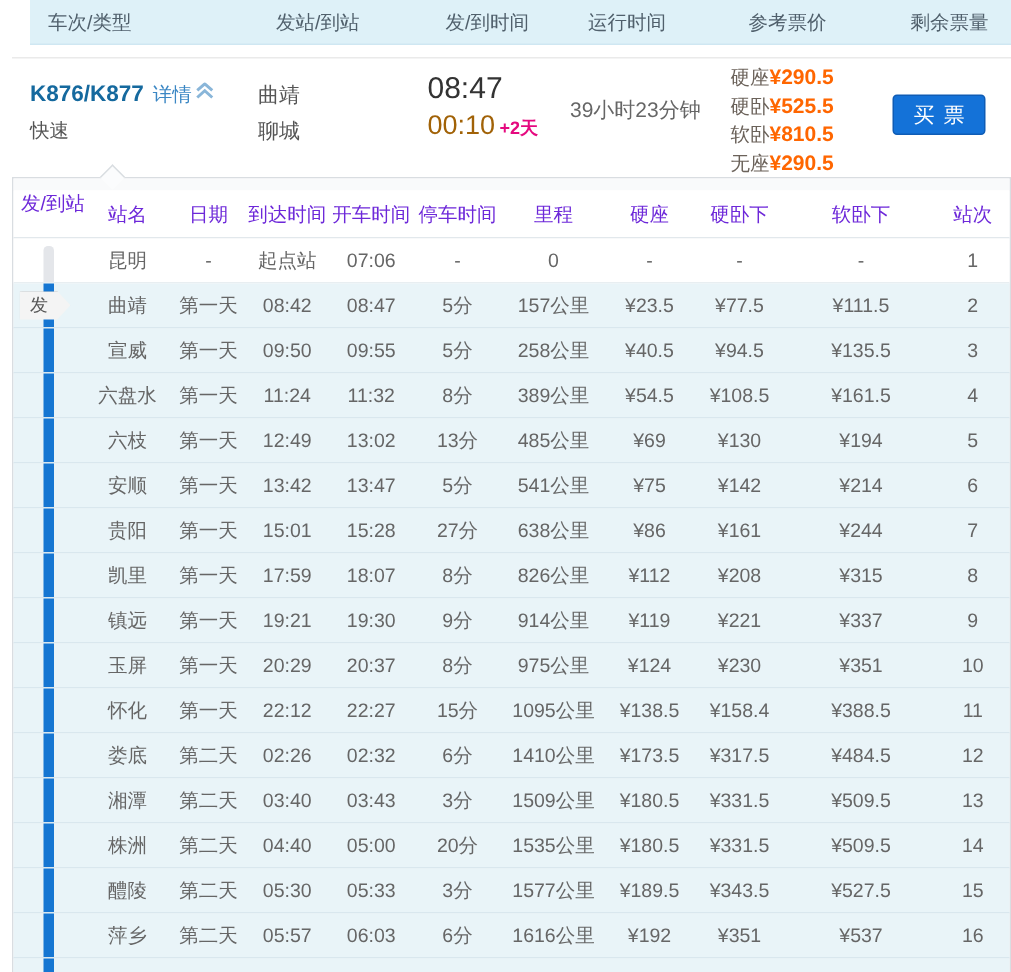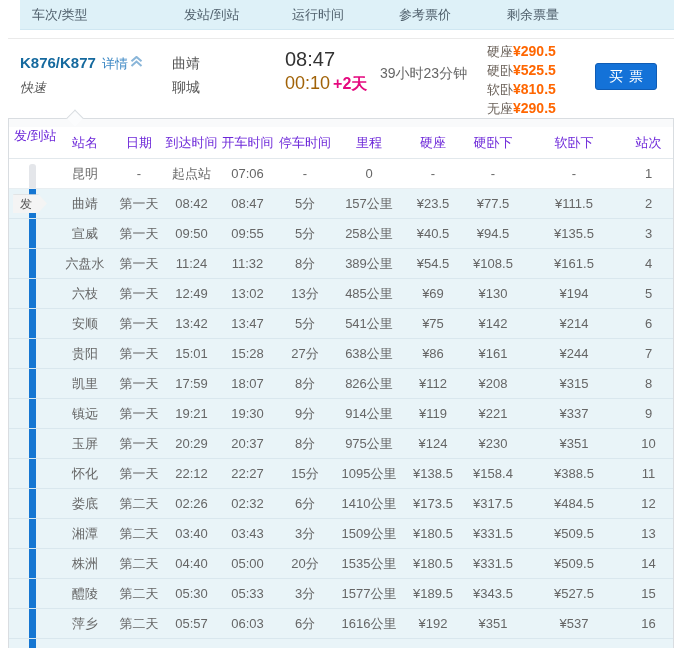--- a/index.html
+++ b/index.html
@@ -22,27 +22,27 @@
   .lh-c6 { flex:1; padding-left:2px; }
   
   .train-row {
     margin-left:8px; margin-top:8px; height:80px; border-top:1px solid #eaeaea;
     display:flex; align-items:flex-start; position:relative; background:#fff;justify-content:flex-end;
   }
   .tr-c1 { width:155px; padding-left:12px; margin-top:14px; }
   .train-no { color:#15699e; font-weight:bold; font-size:15px; }
   .detail-link { color:#3b87c4; font-size:13px; font-weight:normal; margin-left:6px; cursor:pointer; }
   .chevron-up { display:inline-block; vertical-align:1px; margin-left:2px; }
-  .train-type { color:#555; font-size:13px; margin-top:6px;font-style:italic; }
+  .train-type { color:#555; font-size:13px; margin-top:6px; }
   .tr-c2 { width:115px; padding-left:9px; margin-top:12px; font-size:14px; color:#555; line-height:24px; }
   .tr-c3 { width:100px; padding-left:7px; margin-top:9px; }
   .dep-time { font-size:20px; color:#333; }
   .arr-line { margin-top:2px; white-space:nowrap; }
   .arr-time { font-size:18px; color:#a16207; }
-  .day-note { font-size:16px; color:#e5097f; font-weight:bold; margin-left:3px; }
+  .day-note { font-size:12px; color:#e5097f; font-weight:bold; margin-left:3px; }
   .tr-c4 { width:107px; padding-left:2px; margin-top:26px; font-size:14px; color:#666; }
   .tr-c5 { width:108px; padding-left:2px; margin-top:3px; font-size:13px; line-height:18px; }
   .price-line { white-space:nowrap; }
   .price-label { color:#6b625a; }
   .price-value { color:#ff6600; font-weight:bold; font-size:14px; }
   .tr-c6 { flex:1; margin-top:24px; }
   .buy-btn {
     display:block; width:62px; height:27px; margin-left:2px;
     background:#1472d8; color:#fff; border:1px solid #0f5cb5; border-radius:3px;
     font-size:14px; letter-spacing:6px; text-indent:6px; line-height:25px; text-align:center;
@@ -92,20 +92,21 @@
   }
 </style>
 </head>
 <body>
 
 <div class="page">
 
   <div class="list-header">
     <div class="lh-c1">车次/类型</div>
     <div class="lh-c2">发站/到站</div>
+    <div class="lh-c3">发/到时间</div>
     <div class="lh-c4">运行时间</div>
     <div class="lh-c5">参考票价</div>
     <div class="lh-c6">剩余票量</div>
   </div>
 
   <div class="train-row">
     <div class="tr-c1">
       <div>
         <span class="train-no">K876/K877</span><span class="detail-link">详情</span><span class="chevron-up"><svg width="13" height="11" viewBox="0 0 13 11">
               <path d="M1.5 10 L6.5 5.5 L11.5 10" fill="none" stroke="#8ab6d9" stroke-width="2"></path>

